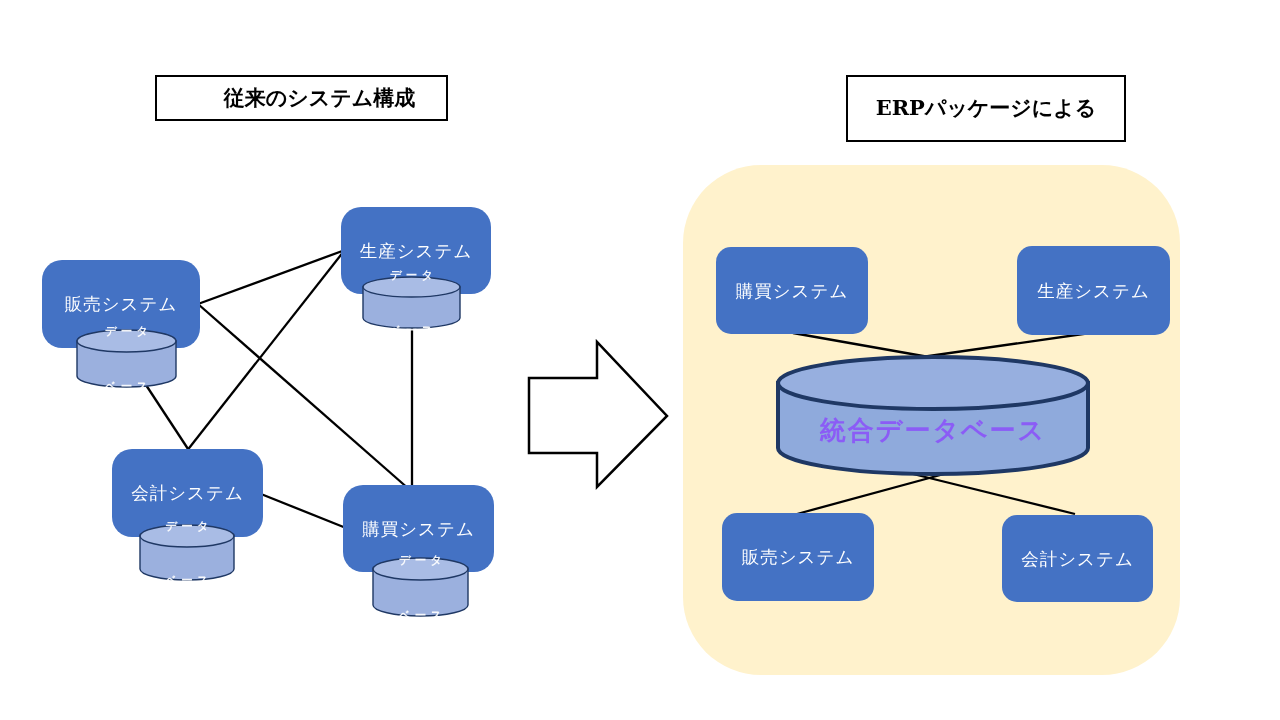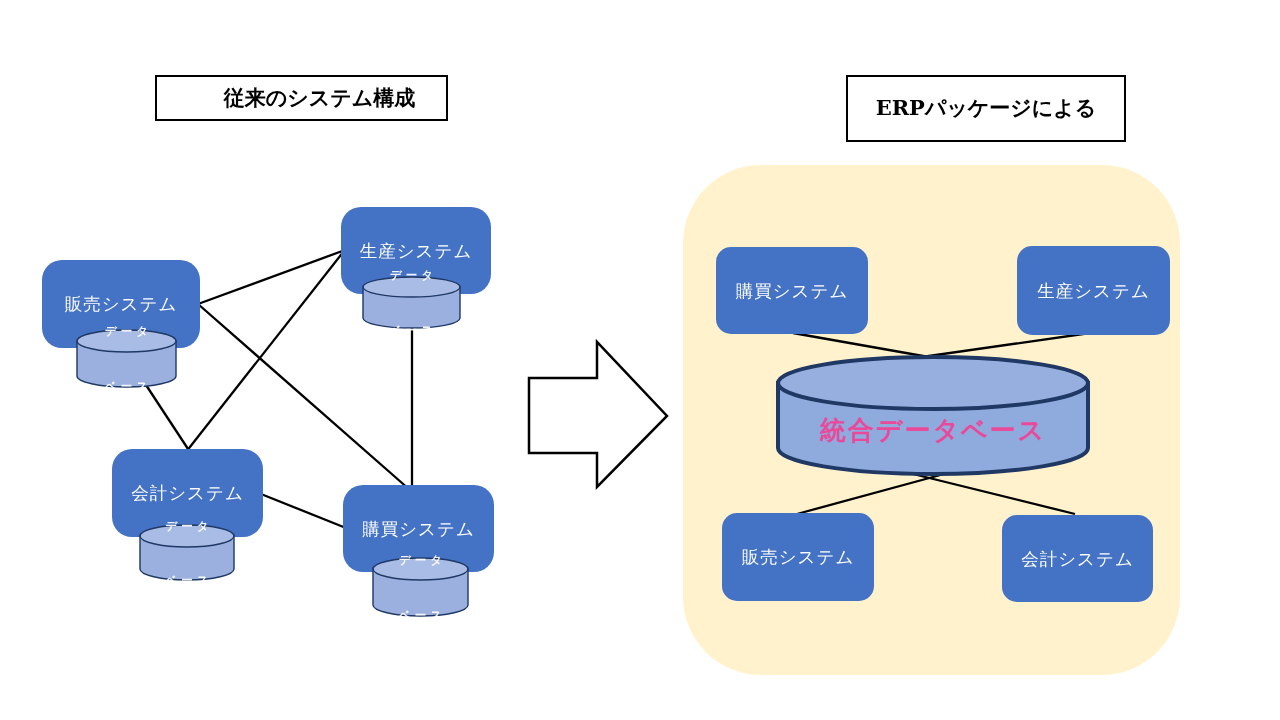--- a/index.html
+++ b/index.html
@@ -33,21 +33,21 @@
     color:rgba(255,255,255,0.92);font-weight:bold;font-size:11.5px;
     letter-spacing:4px;line-height:1.5;text-indent:4px;white-space:nowrap;gap:37px;
   }
   .db-sales {left:77px; top:333px;width:99px;height:52px;}
   .db-prod  {left:363px;top:279px;width:97px;height:48px;}
   .db-acct  {left:140px;top:528px;width:94px;height:51px;}
   .db-purch {left:373px;top:561px;width:95px;height:54px;}
   .big-db-label{
     position:absolute;left:778px;top:357px;width:310px;height:117px;
     display:flex;align-items:center;justify-content:center;box-sizing:border-box;padding-top:30px;
-    color:#ec4899;font-weight:bold;font-size:26px;letter-spacing:2px;white-space:nowrap;
+    color:#8b5cf6;font-weight:bold;font-size:26px;letter-spacing:2px;white-space:nowrap;
   }
 </style>
 </head>
 <body>
 
 <div class="stage">
 
   <svg width="1280" height="720" viewBox="0 0 1280 720">
 
     <rect x="683" y="165" width="497" height="510" rx="78" ry="78" fill="#FFF2CC"></rect>

